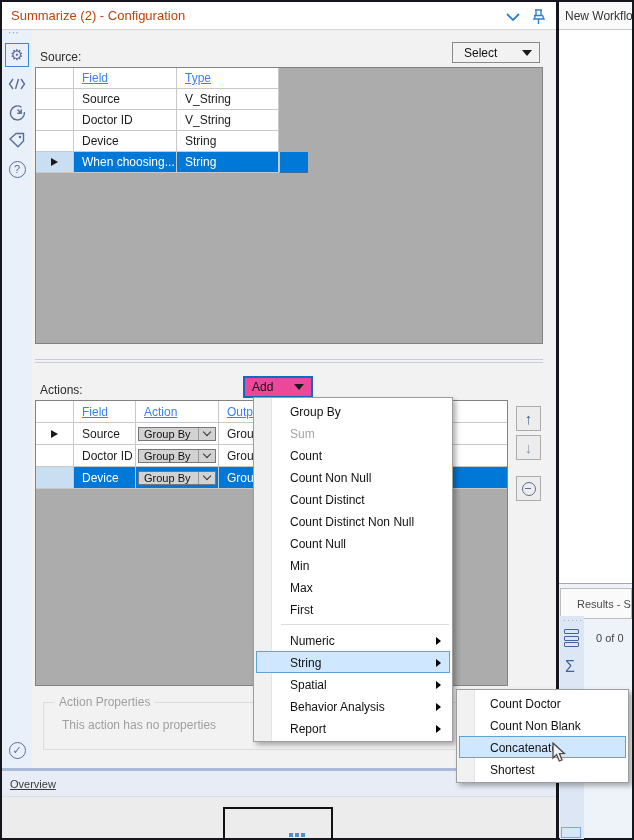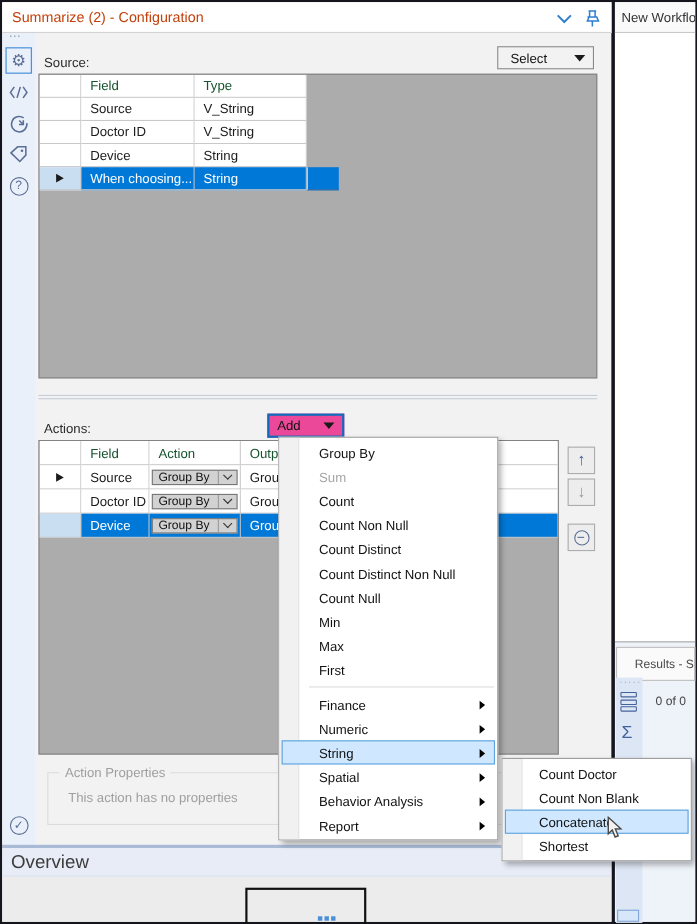--- a/index.html
+++ b/index.html
@@ -31,21 +31,21 @@
   .btn .tri{width:0;height:0;border-left:5px solid transparent;border-right:5px solid transparent;border-top:6px solid #1a1a1a;margin-left:auto;margin-right:7px;}
   .select-btn{left:452px;top:42px;width:88px;height:21px;padding-left:11px;}
   .add-btn{left:243px;top:376px;width:70px;height:22px;border:2px solid #0f6cbd;background:#ec4899;padding-left:7px;}
 
   
   .grid-wrap{background:#acacac;border:1px solid #828282;overflow:hidden;}
   .fields-wrap{left:35px;top:67px;width:508px;height:277px;}
   .actions-wrap{left:35px;top:400px;width:473px;height:286px;}
   .grow{display:flex;background:#fff;}
   .gcell{border-right:1px solid #c8c8c8;border-bottom:1px solid #c8c8c8;padding-left:8px;display:flex;align-items:center;font-size:12px;color:#1b1b1b;background:#fff;overflow:hidden;white-space:nowrap;}
-  .ghead .gcell{color:#14532d;}
+  .ghead .gcell{color:#3b82f6;text-decoration:underline;}
   .f-row{width:243px;height:21px;}
   .f-c0{width:38px;padding-left:0;justify-content:center;}
   .f-c1{width:103px;}
   .f-c2{width:102px;}
   .a-row{width:471px;height:22px;}
   .a-c0{width:38px;padding-left:0;justify-content:center;}
   .a-c1{width:62px;}
   .a-c2{width:83px;padding:0;}
   .a-c3{width:288px;border-right:none;}
   .sel .gcell{background:#0078d7;color:#fff;}
@@ -69,21 +69,21 @@
   .rm-btn{left:516px;top:476px;}
   .minus-circle{width:14px;height:14px;border:1.4px solid #5b6e96;border-radius:50%;position:relative;}
   .minus-circle::after{content:"";position:absolute;left:2.5px;top:5px;width:6px;height:1.6px;background:#5b6e96;}
 
   
   .prop-box{left:43px;top:702px;width:462px;height:48px;border:1px solid #dcdcdc;}
   .prop-legend{position:absolute;left:10px;top:-8px;background:#f2f2f2;padding:0 5px;font-size:12px;color:#9f9f9f;}
   .prop-msg{position:absolute;left:18px;top:15px;font-size:12px;color:#9f9f9f;}
 
   
-  .ov-bar{left:2px;top:771px;width:554px;height:26px;background:#e7ecf7;border-bottom:1px solid #d8deea;display:flex;align-items:center;padding-left:8px;font-size:17px;color:#3c3c3c;}
+  .ov-bar{left:2px;top:771px;width:554px;height:26px;background:#e7ecf7;border-bottom:1px solid #d8deea;display:flex;align-items:center;padding-left:8px;font-size:11px;color:#3c3c3c;text-decoration:underline;}
   .ov-content{left:2px;top:797px;width:554px;height:41px;background:#ececec;}
   .ov-rect{position:absolute;left:221px;top:10px;width:110px;height:36px;border:2px solid #111;}
   .ov-dot{position:absolute;top:36px;width:4px;height:4px;background:#4a90d9;}
 
   
   .tab-bar{left:559px;top:2px;width:73px;height:28px;background:#fafafa;border-bottom:1px solid #c9c9c9;display:flex;align-items:center;padding-left:6px;font-size:12px;color:#333;white-space:nowrap;overflow:hidden;}
   .canvas{left:559px;top:30px;width:73px;height:553px;background:#ffffff;}
   .res-panel{left:559px;top:583px;width:73px;height:255px;background:#eef2f9;border-top:1px solid #a9a9a9;}
   .res-caption{position:absolute;left:1px;top:4px;width:72px;height:31px;background:#fafafa;border:1px solid #bdbdbd;display:flex;align-items:center;padding-left:16px;font-size:11px;color:#4a4a4a;white-space:nowrap;overflow:hidden;}
   .res-strip{position:absolute;left:1px;top:32px;width:24px;height:223px;background:#dde6f4;}
@@ -304,21 +304,20 @@
     <div class="mi dis">Sum</div>
     <div class="mi">Count</div>
     <div class="mi">Count Non Null</div>
     <div class="mi">Count Distinct</div>
     <div class="mi">Count Distinct Non Null</div>
     <div class="mi">Count Null</div>
     <div class="mi">Min</div>
     <div class="mi">Max</div>
     <div class="mi">First</div>
     <div class="menu-sep"></div>
-    <div class="mi"><span>Finance</span><span class="sub-arrow"></span></div>
     <div class="mi"><span>Numeric</span><span class="sub-arrow"></span></div>
     <div class="mi hl"><span>String</span><span class="sub-arrow"></span></div>
     <div class="mi"><span>Spatial</span><span class="sub-arrow"></span></div>
     <div class="mi"><span>Behavior Analysis</span><span class="sub-arrow"></span></div>
     <div class="mi"><span>Report</span><span class="sub-arrow"></span></div>
   </div>
 
   <div class="abs menu sub-menu">
     <div class="menu-gutter"></div>
     <div class="mi">Count Doctor</div>

